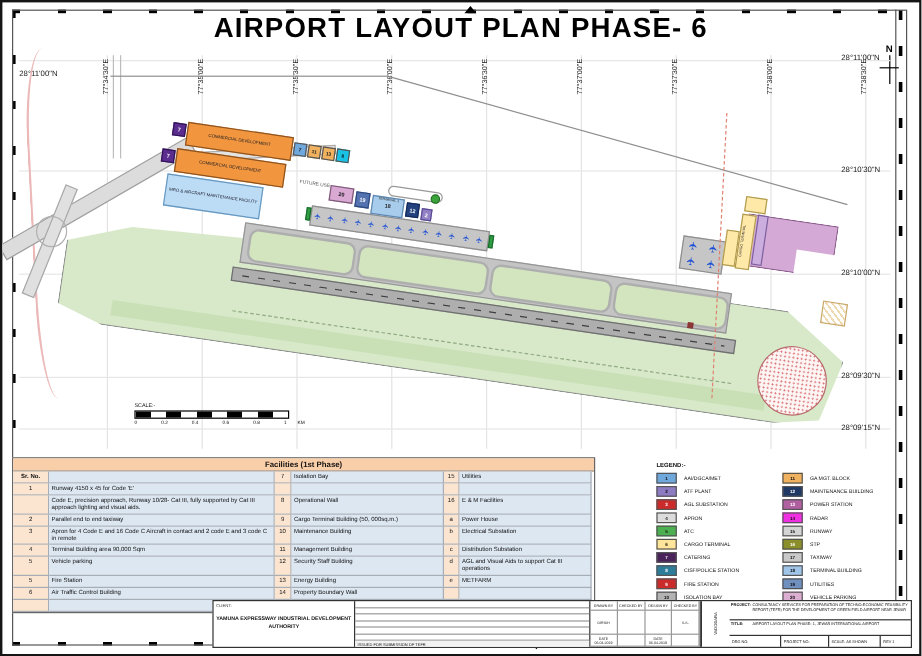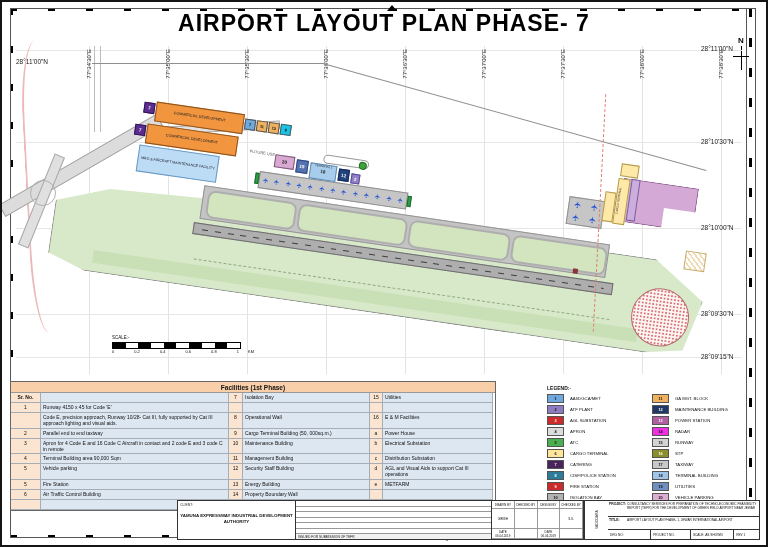--- a/index.html
+++ b/index.html
@@ -156,21 +156,21 @@
 
   <div class="tick-top"></div>
   <div class="tick-bottom"></div>
   <div class="tick-left"></div>
   <div class="tick-right"></div>
   <div class="frame"></div>
   <div class="frame2"></div>
   <div class="tri-top"></div>
   <div class="tri-bottom"></div>
 
-  <div class="title">AIRPORT LAYOUT PLAN PHASE- 7</div>
+  <div class="title">AIRPORT LAYOUT PLAN PHASE- 6</div>
 
   <div class="north">
     <span>N</span>
     <div class="stem"></div>
     <div class="bar"></div>
   </div>
 
   <div class="vgrid abs" style="left:87px"></div>
   <div class="vgrid abs" style="left:166px"></div>
   <div class="vgrid abs" style="left:245px"></div>

